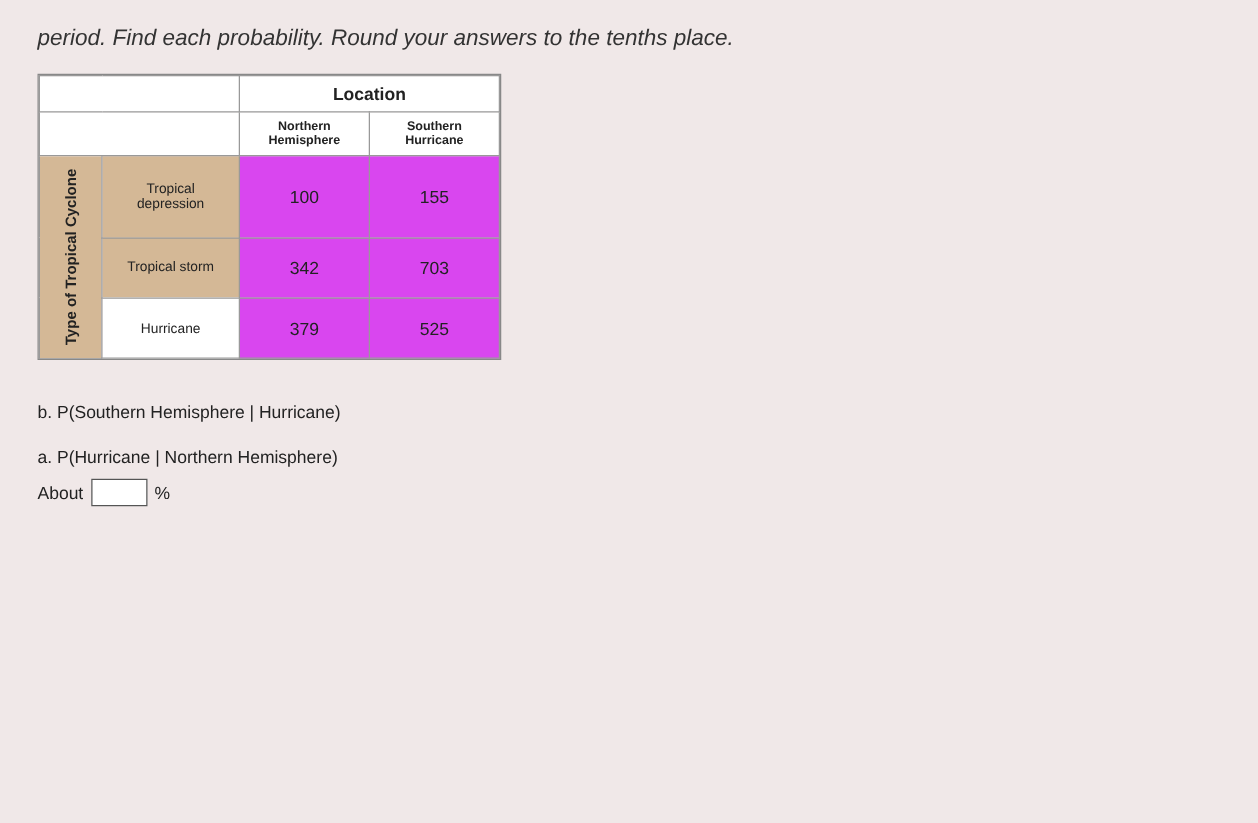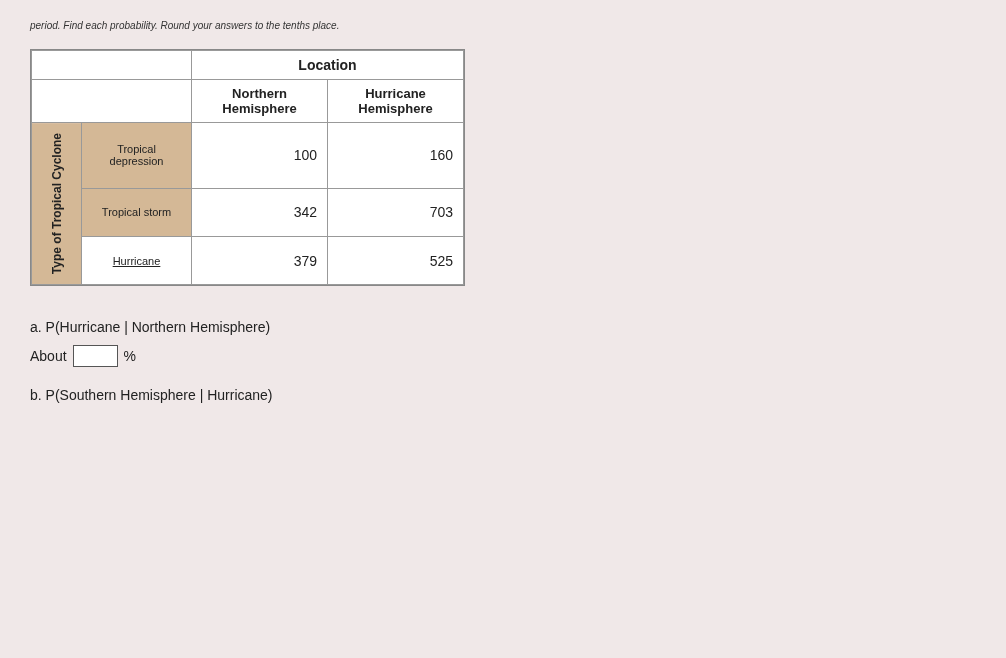--- a/index.html
+++ b/index.html
@@ -5,21 +5,21 @@
     * { box-sizing: border-box; margin: 0; padding: 0; }
     body {
       font-family: Arial, sans-serif;
       font-size: 14px;
       background-color: #f0e8e8;
       padding: 20px 30px;
       color: #222;
     }
 
     .intro-text {
-      font-size: 10px;
+      font-size: 18px;
       color: #333;
       margin-bottom: 18px;
       font-style: italic;
     }
 
     .table-wrapper {
       display: inline-block;
       border: 1.5px solid #888;
       margin-bottom: 20px;
     }
@@ -41,21 +41,21 @@
       text-align: center;
       font-weight: bold;
       font-size: 14px;
       color: #222;
       border-bottom: 1px solid #999;
     }
 
     .header-sub {
       background-color: #fff;
       font-weight: bold;
-      font-size: 13px;
+      font-size: 10px;
       color: #222;
       text-align: center;
       vertical-align: middle;
     }
 
     .empty-header {
       background-color: #fff;
       border: 1px solid #999;
     }
 
@@ -76,26 +76,26 @@
       background-color: #d4b896;
       text-align: center;
       vertical-align: middle;
       font-size: 11px;
       color: #222;
       padding: 10px 12px;
       width: 110px;
     }
 
     .data-cell {
-      background-color: #ffffff;
-      text-align: right;
+      background-color: #d946ef;
+      text-align: center;
       vertical-align: middle;
       font-size: 14px;
       color: #222;
-      width: 136px;
+      width: 104px;
     }
 
     .last-row .row-label {
       background-color: #fff;
     }
 
     .last-row-group {
       background-color: #fff;
     }
 
@@ -140,53 +140,53 @@
 <div class="table-wrapper">
   <table>
     <thead>
       <tr>
         <td class="empty-header" colspan="2" style="border:1px solid #999; background:#fff;"></td>
         <td class="header-location" colspan="2">Location</td>
       </tr>
       <tr>
         <td class="empty-header" colspan="2" style="border:1px solid #999; background:#fff;"></td>
         <td class="header-sub">Northern Hemisphere</td>
-        <td class="header-sub">Hurricane Hemisphere</td>
+        <td class="header-sub">Southern Hurricane</td>
       </tr>
     </thead>
     <tbody>
       <tr>
         <td class="row-header-group" rowspan="3">Type of Tropical Cyclone</td>
         <td class="row-label">Tropical depression</td>
         <td class="data-cell">100</td>
-        <td class="data-cell">160</td>
+        <td class="data-cell">155</td>
       </tr>
       <tr>
         <td class="row-label">Tropical storm</td>
         <td class="data-cell">342</td>
         <td class="data-cell">703</td>
       </tr>
       <tr class="last-row">
-        <td class="row-label last-row-group" style="background:#fff;text-decoration:underline;">Hurricane</td>
+        <td class="row-label last-row-group" style="background:#fff;">Hurricane</td>
         <td class="data-cell">379</td>
         <td class="data-cell">525</td>
       </tr>
     </tbody>
   </table>
 </div>
 
 <div class="questions">
   <div class="question-block">
+    <p class="question-label">b. P(Southern Hemisphere | Hurricane)</p>
+  </div>
+
+  <div class="question-block">
     <p class="question-label">a. P(Hurricane | Northern Hemisphere)</p>
     <div class="about-row">
       <span>About</span>
       <input class="answer-input" type="text" value="" style="">
       <span>%</span>
     </div>
   </div>
-
-  <div class="question-block">
-    <p class="question-label">b. P(Southern Hemisphere | Hurricane)</p>
-  </div>
 </div>
 
 
 
 
 </body></html>

